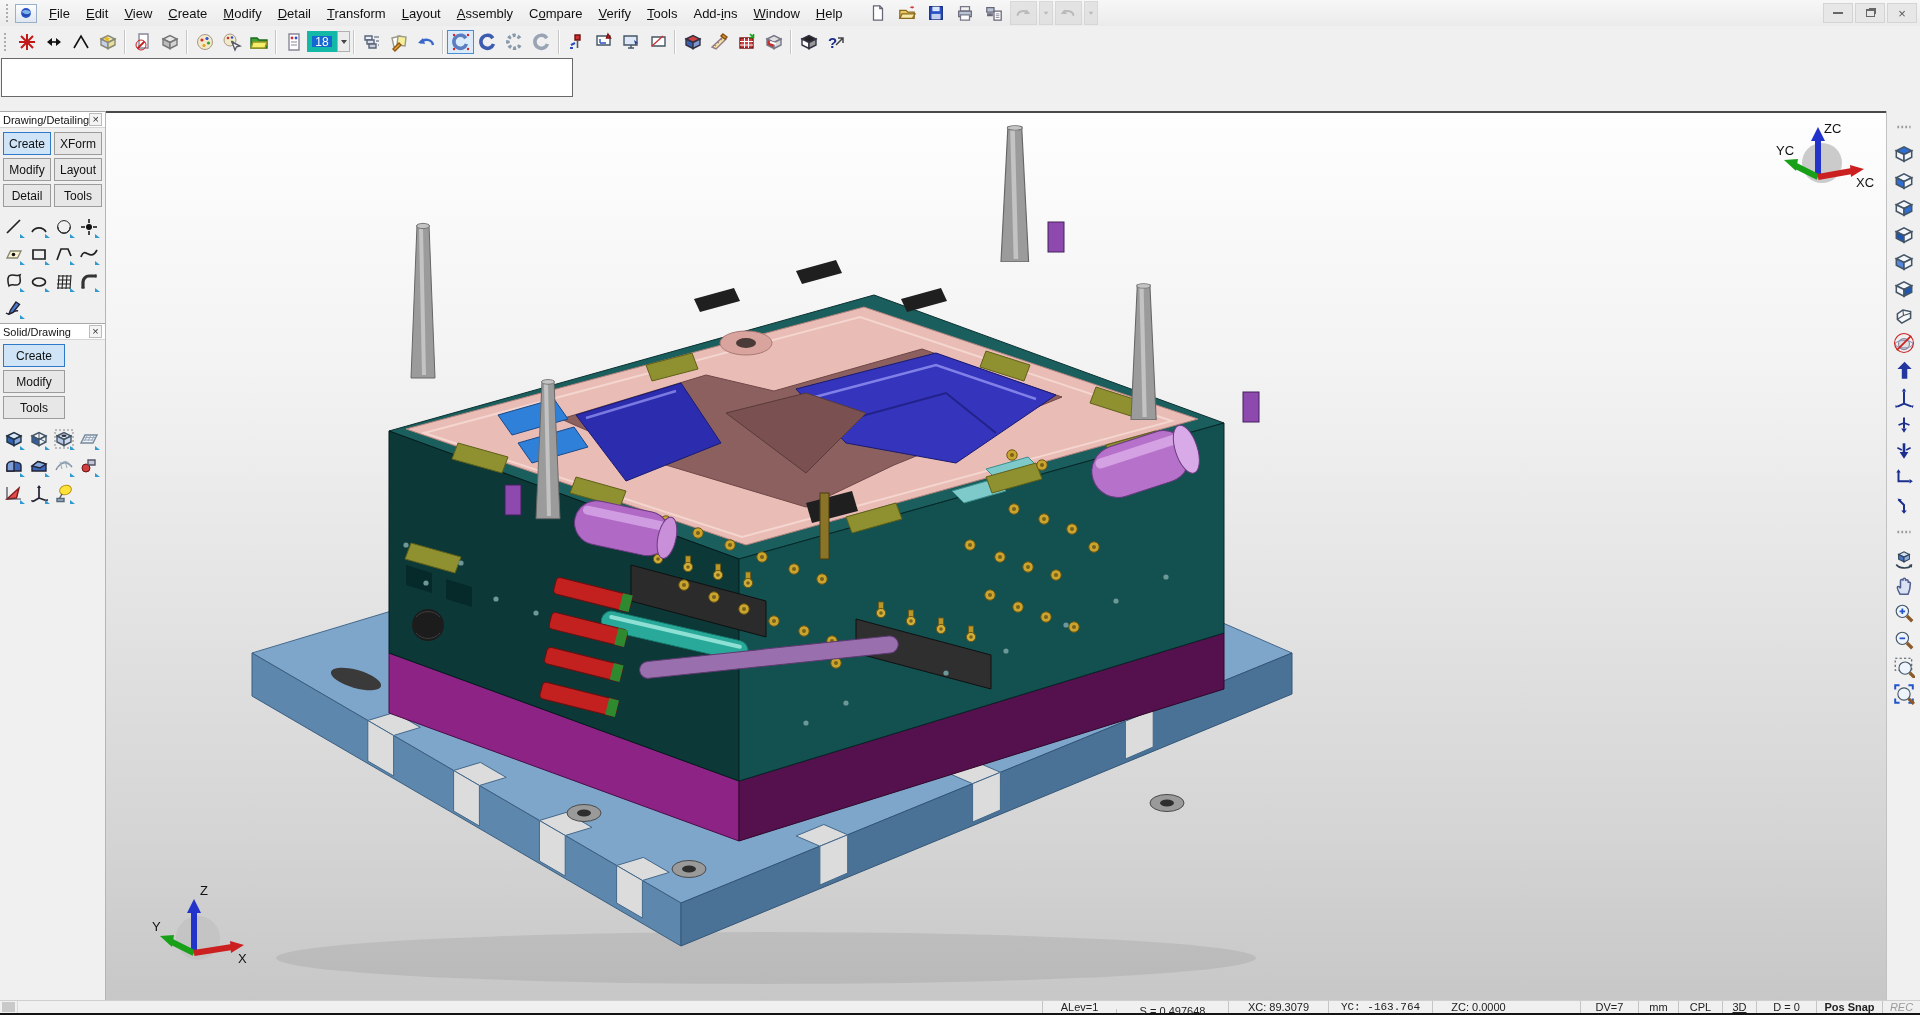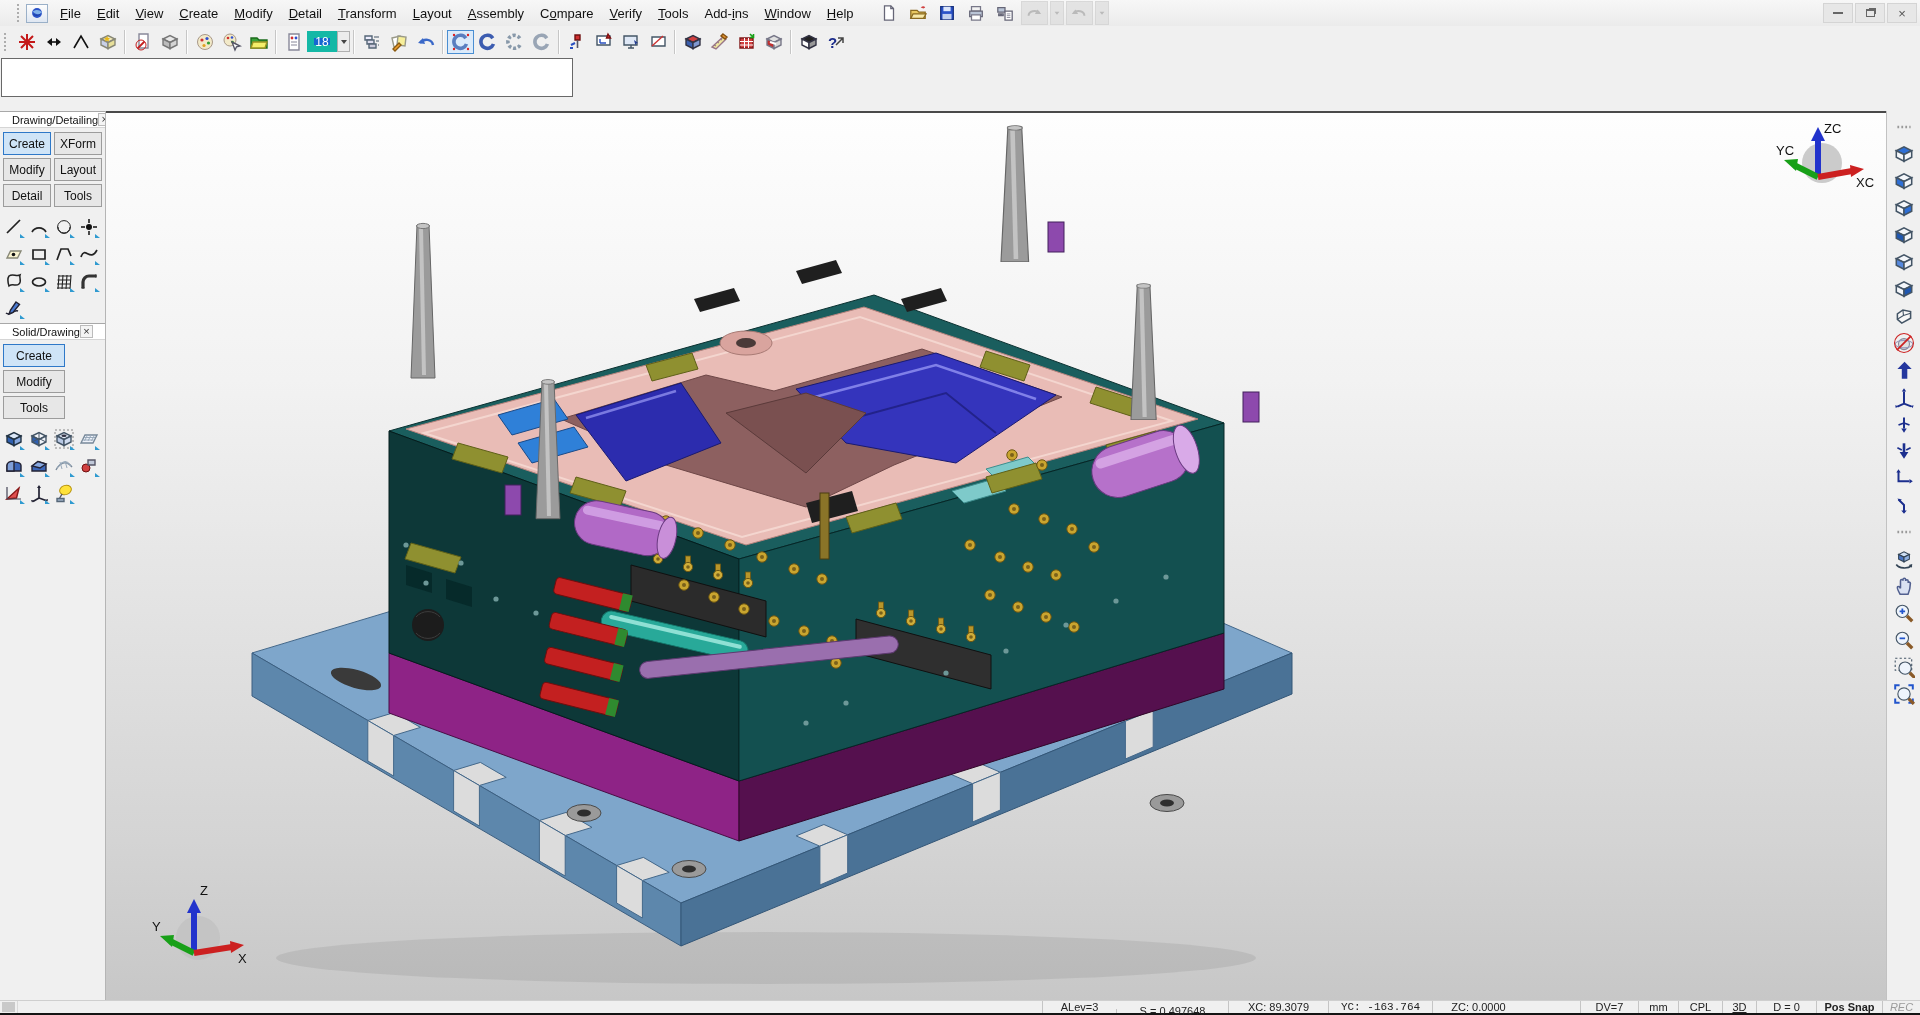--- a/index.html
+++ b/index.html
@@ -1,44 +1,44 @@
 <!DOCTYPE html>
 <html><head>
 <meta charset="utf-8">
 <style>
   *{box-sizing:border-box;margin:0;padding:0}
   html,body{width:1920px;height:1015px;overflow:hidden}
   body{font-family:"Liberation Sans",sans-serif;background:#f0f0f0;position:relative;font-size:13px;color:#111}
   
-  .menubar{height:26px;display:flex;align-items:center;background:linear-gradient(#f7f7f7,#ebebeb);padding-left:15px}
+  .menubar{height:26px;display:flex;align-items:center;background:linear-gradient(#f7f7f7,#ebebeb);padding-left:4px}
   .vgrip{width:5px;height:18px;border-left:2px dotted #adadad;margin:0 4px 0 2px}
   .appicon{width:22px;height:19px;border:1px solid #9ab0c8;background:linear-gradient(#fdfdfd,#dfe7f2);display:flex;align-items:center;justify-content:center;margin-right:4px}
   .menu-item{padding:3px 8px;cursor:default}
   .menu-item u{text-decoration:underline}
   .ftb{display:flex;align-items:center;margin-left:14px;gap:2px}
   .tbtn{width:27px;height:24px;display:flex;align-items:center;justify-content:center;border:1px solid transparent}
   .tbtn.dis{background:#dedede;border-color:#cfcfcf;opacity:.75}
   .tbtn.sel{border:1px solid #4a8ed2;background:#dcebfa}
   .tbtn.narrow{width:14px}
   .wincontrols{margin-left:auto;display:flex;gap:2px;padding-right:3px}
   .wc{width:30px;height:20px;display:flex;align-items:center;justify-content:center;background:#e7e7e7;border:1px solid #d4d4d4;color:#555;font-size:13px}
   .wg-min{width:10px;height:2px;background:#666}
   .wg-rest{width:9px;height:8px;border:1px solid #666;border-top-width:2px;box-shadow:2px -2px 0 -1px #666}
   .toolbar2{height:31px;display:flex;align-items:center;background:#f0f0f0;padding:1px 0 1px 2px}
   .tb-sep{width:2px;height:24px;border-left:1px solid #c6c6c6;border-right:1px solid #fdfdfd;margin:0 3px}
-  .lvl{width:30px;height:21px;background:#1567d2;color:#fff;font-size:12px;display:flex;align-items:center;justify-content:center;border:7px solid #14b8a6}
+  .lvl{width:30px;height:21px;background:#1567d2;color:#fff;font-size:12px;display:flex;align-items:center;justify-content:center;border:5px solid #14b8a6}
   .lvlcaret{width:13px;height:21px;border:1px solid #b0b0b0;background:#ececec;display:flex;align-items:center;justify-content:center}
   .caret-shape{width:0;height:0;border-left:3.5px solid transparent;border-right:3.5px solid transparent;border-top:4px solid #444}
   
   .cmdstrip{height:54px;position:relative;background:#f0f0f0}
   .cmdbox{position:absolute;left:1px;top:1px;width:572px;height:39px;background:#fff;border:1px solid #686868}
   
   .main{display:flex;height:889px}
   .leftpanel{width:106px;background:#f0f0f0;border-right:1px solid #b5b5b5;display:flex;flex-direction:column}
-  .phead{height:17px;background:#fff;border-top:1px solid #a8a8a8;border-bottom:1px solid #d5d5d5;font-size:11px;display:flex;align-items:center;padding:0 12px;white-space:nowrap;overflow:hidden}
+  .phead{height:17px;background:#fff;border-top:1px solid #a8a8a8;border-bottom:1px solid #d5d5d5;font-size:11px;display:flex;align-items:center;padding:0 3px;white-space:nowrap;overflow:hidden}
   .phead .x{margin-left:auto;width:13px;height:13px;font-size:11px;line-height:11px;text-align:center;color:#333;border:1px solid #bbb;background:#f4f4f4;flex:none}
   .pbtns{display:grid;grid-template-columns:1fr 1fr;gap:3px;padding:4px 3px}
   .pbtns.single{grid-template-columns:62px}
   .pbtn{height:23px;font-size:12px;background:#e7e7e7;border:1px solid #9c9c9c;display:flex;align-items:center;justify-content:center}
   .pbtn.active{background:#cfe4f7;border-color:#2e78c8}
   .ptools{display:flex;flex-wrap:wrap;padding:3px 1px;row-gap:2px}
   .ptool{width:25px;height:25px;position:relative;display:flex;align-items:center;justify-content:center}
   .ptool .ca{position:absolute;right:1px;bottom:1px;width:0;height:0;border-top:4px solid transparent;border-left:5px solid #2f9ad0}
   .viewport{flex:1;position:relative;border-top:2px solid #4a4a4a;background:linear-gradient(180deg,#fefefe 0%,#f2f2f2 30%,#d4d4d4 82%,#c7c7c7 100%);overflow:hidden}
   .rightbar{width:34px;background:#f0f0f0;border-left:1px solid #c2c2c2;display:flex;flex-direction:column;align-items:center;padding-top:3px;gap:1px}
@@ -924,21 +924,21 @@
           <circle cx="10" cy="10" r="5.6" fill="#eef4fc" stroke="#456"></circle>
           <path d="M14.2 14.2L19 19" fill="none" stroke="#8a5a28" stroke-width="3"></path>
         </svg>
       </div>
     </div>
 </div>
 
 <div class="statusbar" id="statusbar">
     <div class="sq"></div>
     <div class="spacer"></div>
-    <div class="scell" style="min-width: 74px;">ALev=3</div>
+    <div class="scell" style="min-width: 74px;">ALev=1</div>
     <div class="scell" style="min-width: 112px; margin-top: 8px;">S = 0.497648</div>
     <div class="scell" style="min-width: 100px;">XC: 89.3079</div>
     <div class="scell" style="min-width: 104px; font-family: Liberation Mono, monospace;">YC: -163.764</div>
     <div class="scell" style="min-width: 92px;">ZC: 0.0000</div>
     <div class="scell" style="min-width: 56px; margin-top: 24px;">CP=1</div>
     <div class="scell" style="min-width: 58px;">DV=7</div>
     <div class="scell" style="min-width: 40px;">mm</div>
     <div class="scell" style="min-width: 44px;">CPL</div>
     <div class="scell" style="min-width: 34px; text-decoration: underline;">3D</div>
     <div class="scell" style="min-width: 60px;">D = 0</div>

